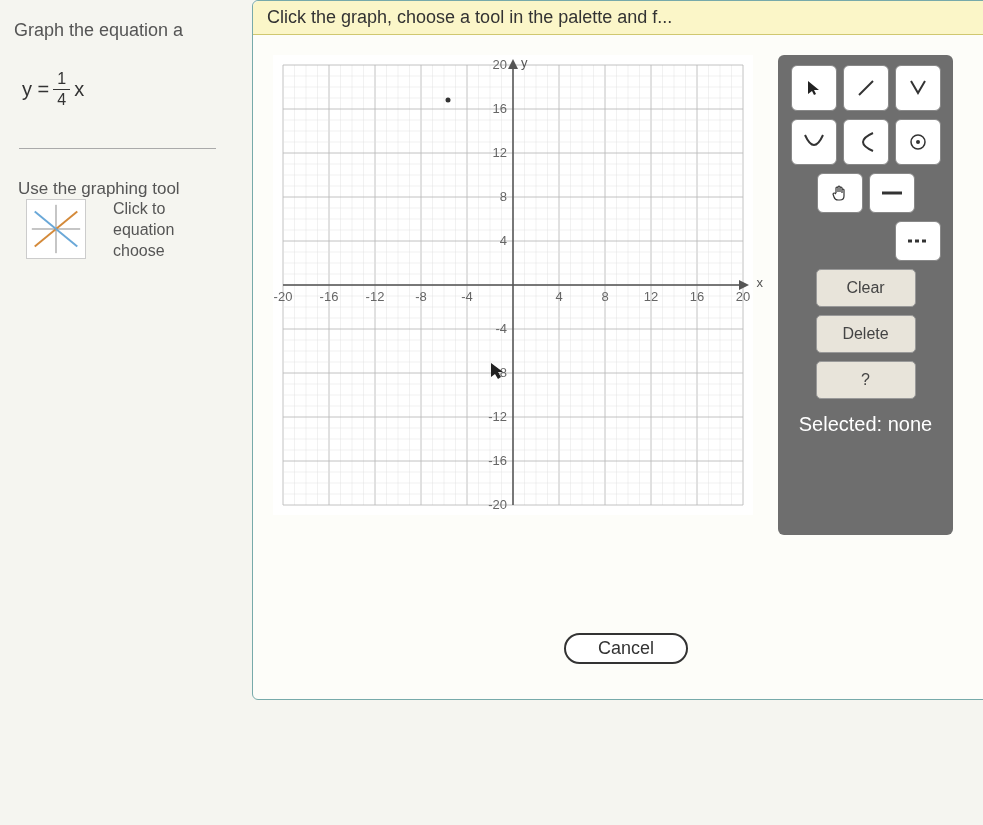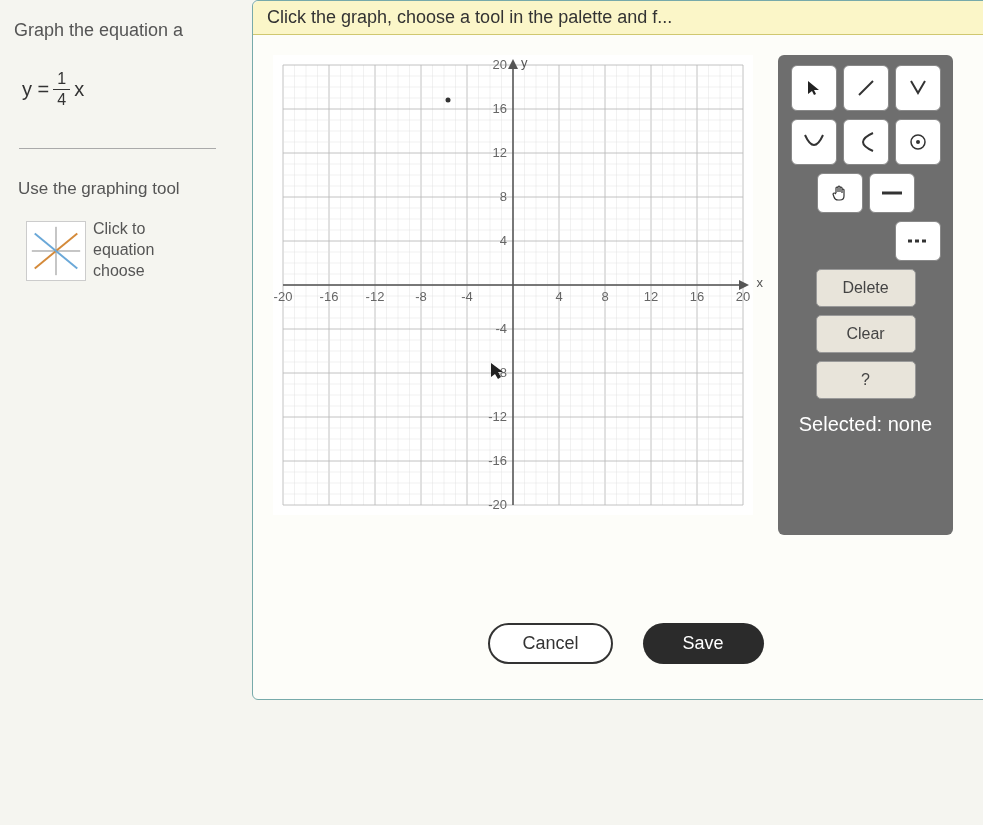--- a/index.html
+++ b/index.html
@@ -43,27 +43,27 @@
     }
     .frac .num { border-bottom:1px solid #333; padding:0 4px 2px;}
     .frac .den { padding-top:2px; }
     .divider {
       border-top:1px solid #aaa;
       margin: 0 5px 30px 5px;
     }
     .use-tool-label {
       font-size:17px;
       color:#555;
-      margin-bottom:20px;
+      margin-bottom:0;
       padding-left:4px;
     }
     .click-enlarge-row {
       display:flex;
-      align-items:flex-end;
-      gap:7px;
+      align-items:flex-start;
+      gap:27px;
       padding-left:12px;
     }
     .thumb {
       width:60px; height:60px;
       border:1px solid #ccc;
       background:#fff;
       position:relative;
       flex-shrink:0;
     }
     .thumb svg { width:100%; height:100%; }
@@ -414,26 +414,25 @@
         </div>
       </div>
       <div class="tool-row" style="justify-content:flex-end;width:150px;">
         <div class="tool-btn small dashed">
           <svg width="26" height="10" viewBox="0 0 26 10">
               <line x1="3" y1="5" x2="23" y2="5" stroke="#333" stroke-width="3" stroke-dasharray="4 3"></line>
             </svg>
         </div>
       </div>
 
+      <div class="action-btn">Clear</div>
       <div class="action-btn">Delete</div>
-      <div class="action-btn">Clear</div>
       <div class="action-btn">?</div>
       <div class="selected-label">
         <span>Selected: </span><span>none</span>
       </div>
     </div>
   </div>
 
   <div class="button-row">
     <button class="cancel-btn">Cancel</button>
-    <button class="save-btn">Save</button>
   </div>
 </div>
 
 </body></html>

